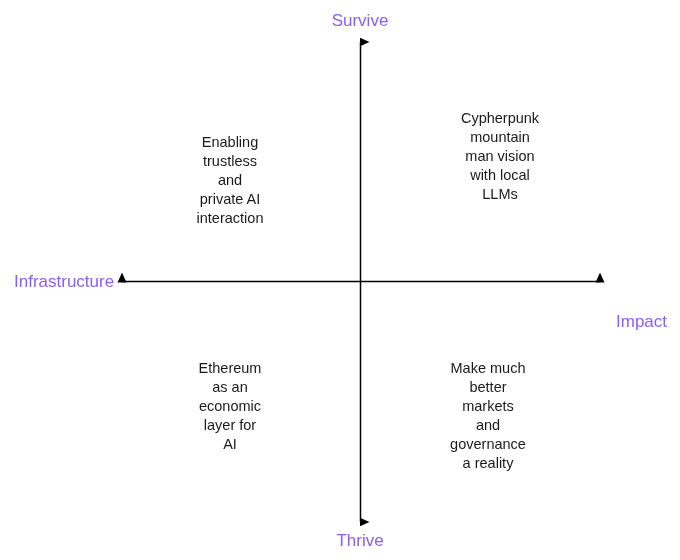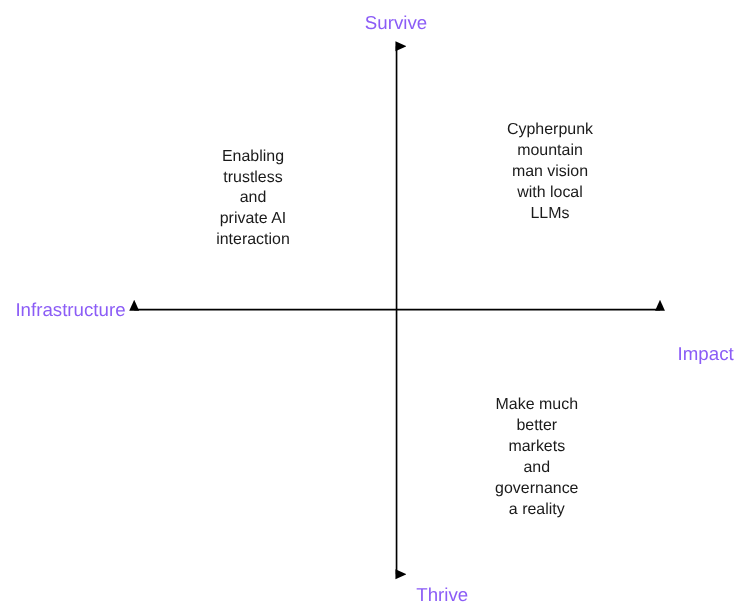--- a/index.html
+++ b/index.html
@@ -46,21 +46,20 @@
     margin-left: 0;
   }
   #label-survive, #label-thrive {
     left: 360px;
     width: auto;
     transform: translateX(-50%);
     text-align: center;
   }
   #label-thrive {
     top: 532px;
-    margin-left: 42px;
   }
   #label-infrastructure {
     left: 14px;
     top: 273px;
   }
   #label-impact {
     left: 616px;
     top: 273px;
     margin-top: 40px;
   }
@@ -119,20 +118,25 @@
 and
 private AI
 interaction</div>
 
   <div class="quadrant-text" id="quadrant-top-right">Cypherpunk
 mountain
 man vision
 with local
 LLMs</div>
 
+  <div class="quadrant-text" id="quadrant-bottom-left">Ethereum
+as an
+economic
+layer for
+AI</div>
 
   <div class="quadrant-text" id="quadrant-bottom-right">Make much
 better
 markets
 and
 governance
 a reality</div>
 
 </div>
 

